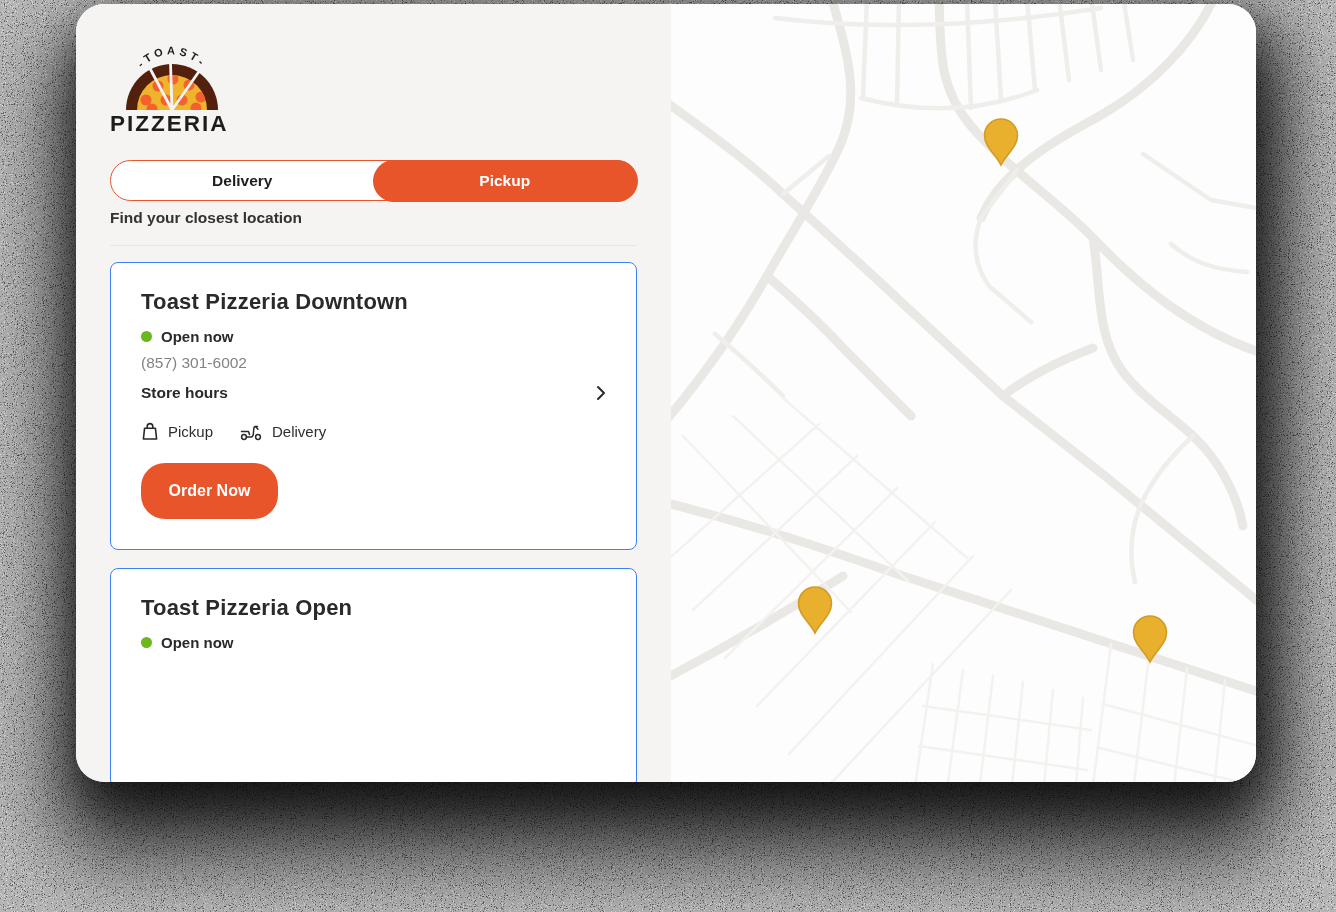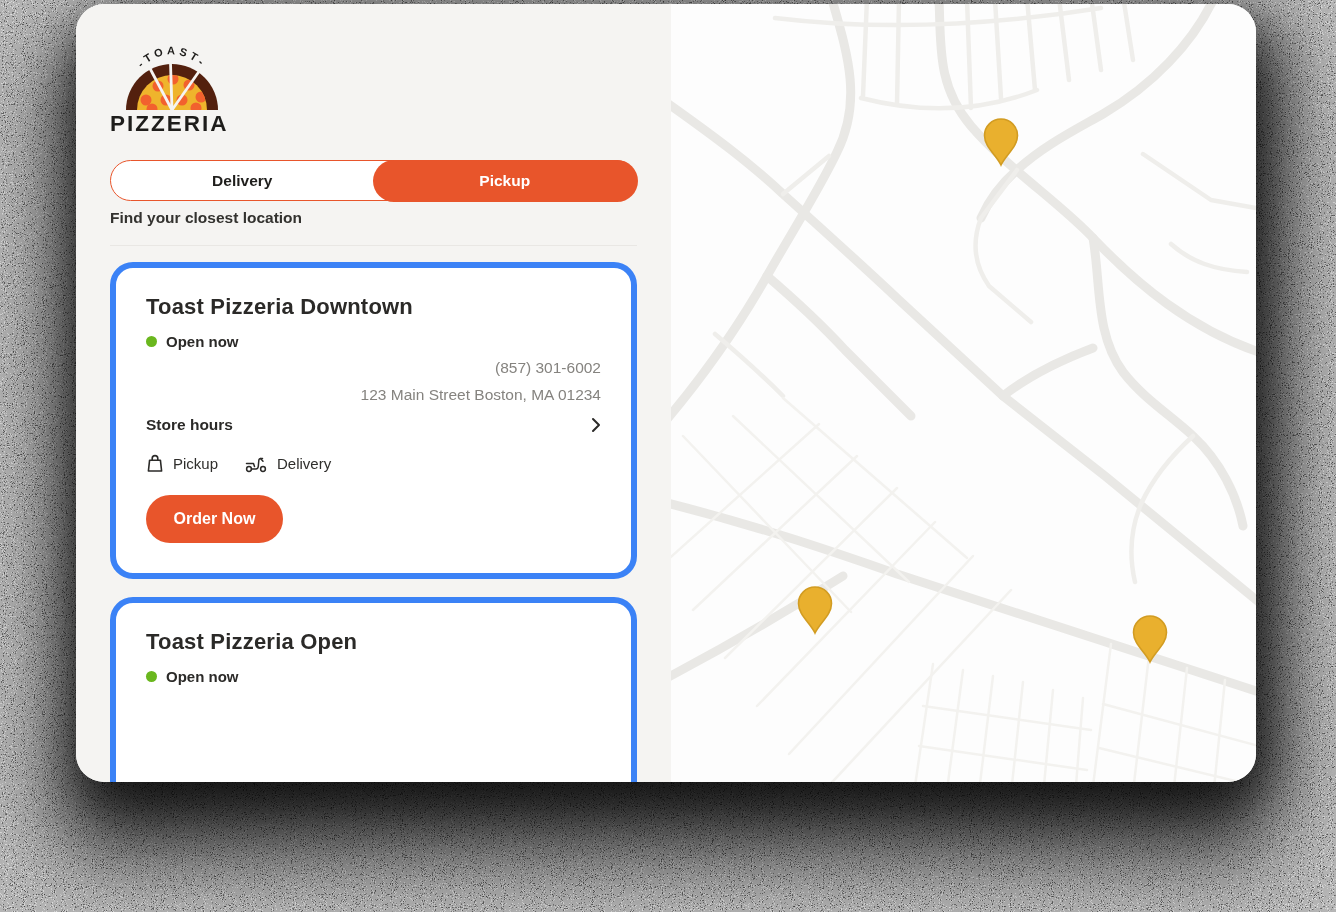--- a/index.html
+++ b/index.html
@@ -43,36 +43,36 @@
     margin-top:13px; width:100%; height:42px; border-radius:21px;
     border:1px solid #dedcd8; background:#fff; padding:0 20px;
     font-size:15.5px; color:#3a3937; outline:none;
     font-family:"Liberation Sans","DejaVu Sans",sans-serif;
   }
   .addr-input::placeholder { color:#9d9b96; }
 
   .divider { margin-top:18px; border:0; border-top:1px solid #e9e7e4; }
 
   .loc-card {
-    margin-top:16px; background:#fff; border:6px solid #3b82f6; border-radius:23px;
+    margin-top:16px; background:#fff; border:1px solid #3b82f6; border-radius:8px;
     padding:26px 30px 30px 30px;
   }
   .loc-title { font-size:22px; font-weight:800; color:#2b2a28; letter-spacing:0.2px; }
   .status-row { display:flex; align-items:center; gap:9px; margin-top:13px;text-align:right; }
   .status-dot { width:11px; height:11px; border-radius:50%; background:var(--open-green); }
   .status-text { font-size:15px; font-weight:700; color:#2b2a28; }
-  .loc-phone, .loc-address { margin-top:9px; font-size:15.5px; color:#85837f;text-align:right; }
+  .loc-phone, .loc-address { margin-top:9px; font-size:15.5px; color:#85837f; }
   .hours-row {
     margin-top:12px; display:flex; align-items:center; justify-content:space-between; cursor:pointer;
   }
   .hours-label { font-size:15.5px; font-weight:700; color:#2b2a28; }
   .services-row { margin-top:20px; display:flex; align-items:center; gap:26px; }
   .service { display:flex; align-items:center; gap:9px; font-size:15px; color:#2f2e2c; }
   .order-btn {
-    margin-top:22px; height:48px; min-width:137px; padding:16px 26px;
+    margin-top:22px; height:56px; min-width:137px; padding:16px 26px;
     background:var(--accent); color:#fff; border:none; border-radius:24px;
     font-size:16px; font-weight:700; cursor:pointer; display:inline-flex;
     align-items:center; justify-content:center;
     font-family:"Liberation Sans","DejaVu Sans",sans-serif;
   }
   
   .map-area { flex:1; position:relative; background:#fdfdfd; }
   .map-svg { position:absolute; inset:0; width:100%; height:100%; }
   .road-major { fill:none; stroke:#e9e8e5; stroke-width:9; stroke-linecap:round; stroke-linejoin:round; }
   .road-minor { fill:none; stroke:#efeeeb; stroke-width:4.5; stroke-linecap:round; stroke-linejoin:round; }
@@ -146,21 +146,20 @@
     <hr class="divider">
 
     
     <div class="loc-card">
       <div class="loc-title">Toast Pizzeria Downtown</div>
       <div class="status-row">
         <span class="status-dot"></span>
         <span class="status-text">Open now</span>
       </div>
       <div class="loc-phone">(857) 301-6002</div>
-      <div class="loc-address">123 Main Street Boston, MA 01234</div>
 
       <div class="hours-row">
         <span class="hours-label">Store hours</span>
         <svg width="10" height="16" viewBox="0 0 10 16">
           <polyline points="2,2 8,8 2,14" fill="none" stroke="#2b2a28" stroke-width="2" stroke-linecap="round" stroke-linejoin="round"></polyline>
         </svg>
       </div>
 
       <div class="services-row">
         <div class="service">

